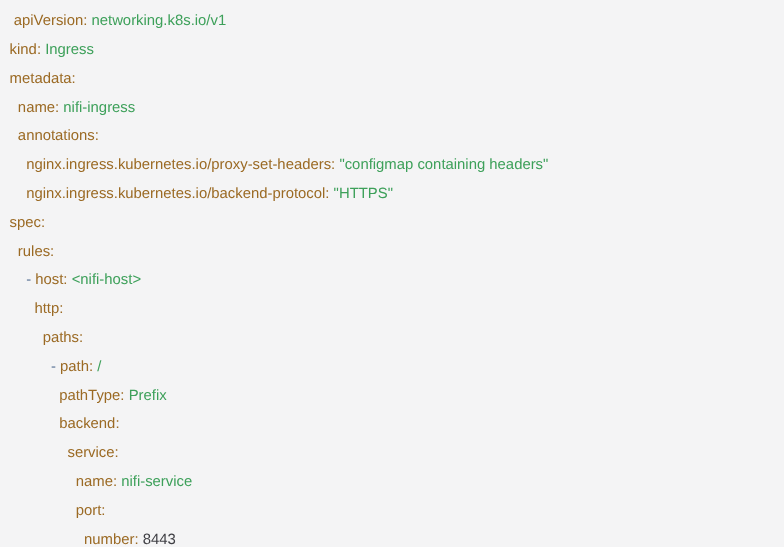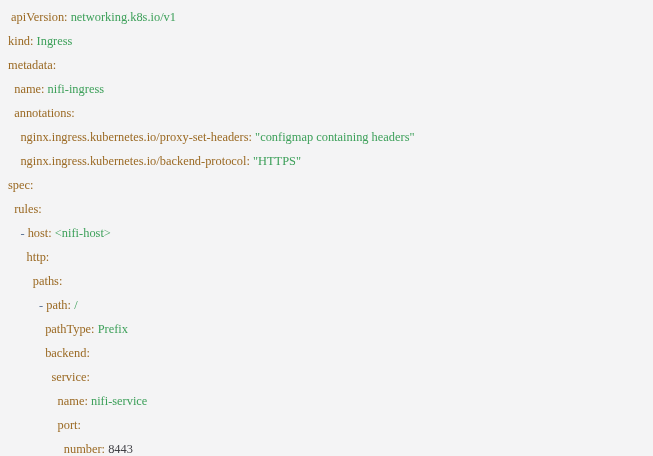--- a/index.html
+++ b/index.html
@@ -6,21 +6,21 @@
     margin: 0;
     padding: 0;
     background: #ffffff;
   }
   .code-block {
     box-sizing: border-box;
     width: 653px;
     height: 456px;
     overflow: hidden;
     background: #f4f4f5;
-    font-family: Liberation Serif, serif;
+    font-family: Liberation Sans, sans-serif;
     font-size: 12.4px;
     line-height: 24px;
     padding: 5px 8px;
     white-space: pre;
     color: #3f3f44;
   }
   .code-line {
     height: 24px;
     white-space: pre;
   }

